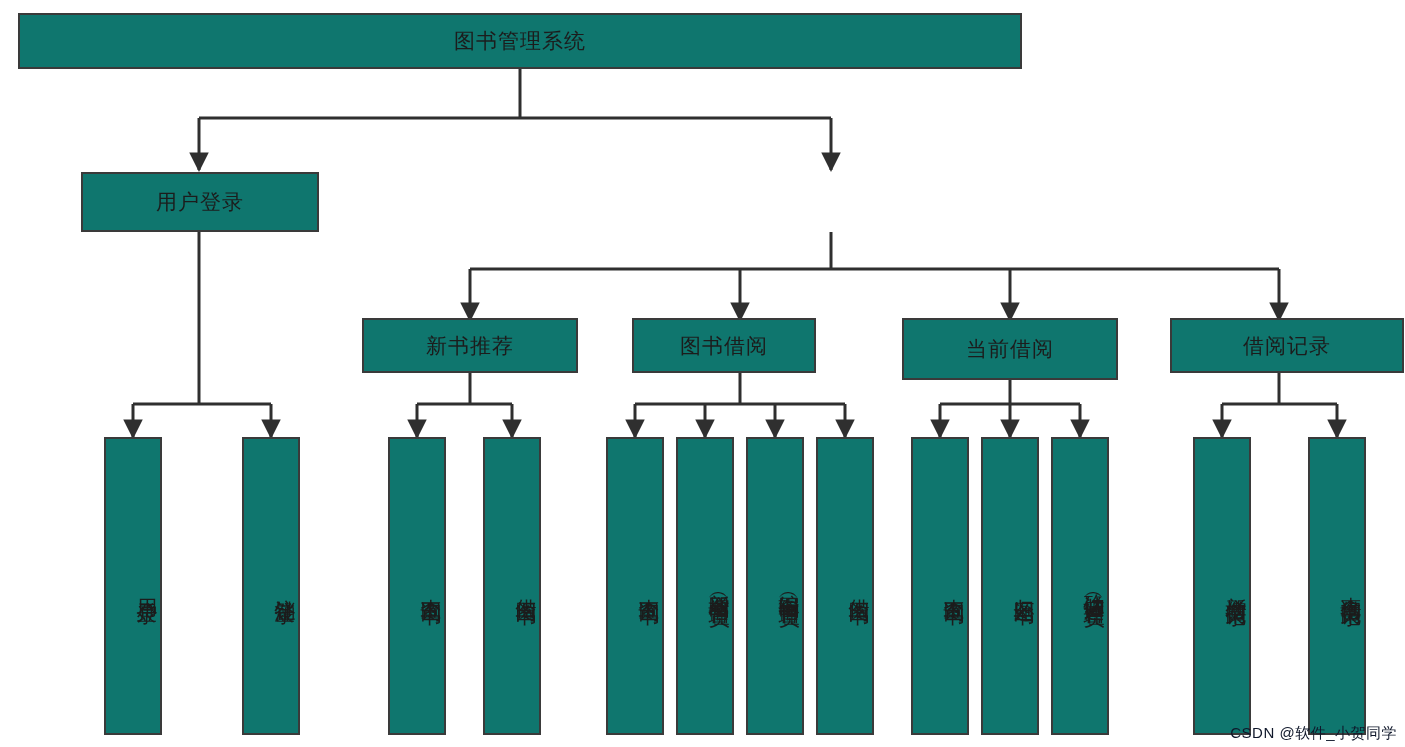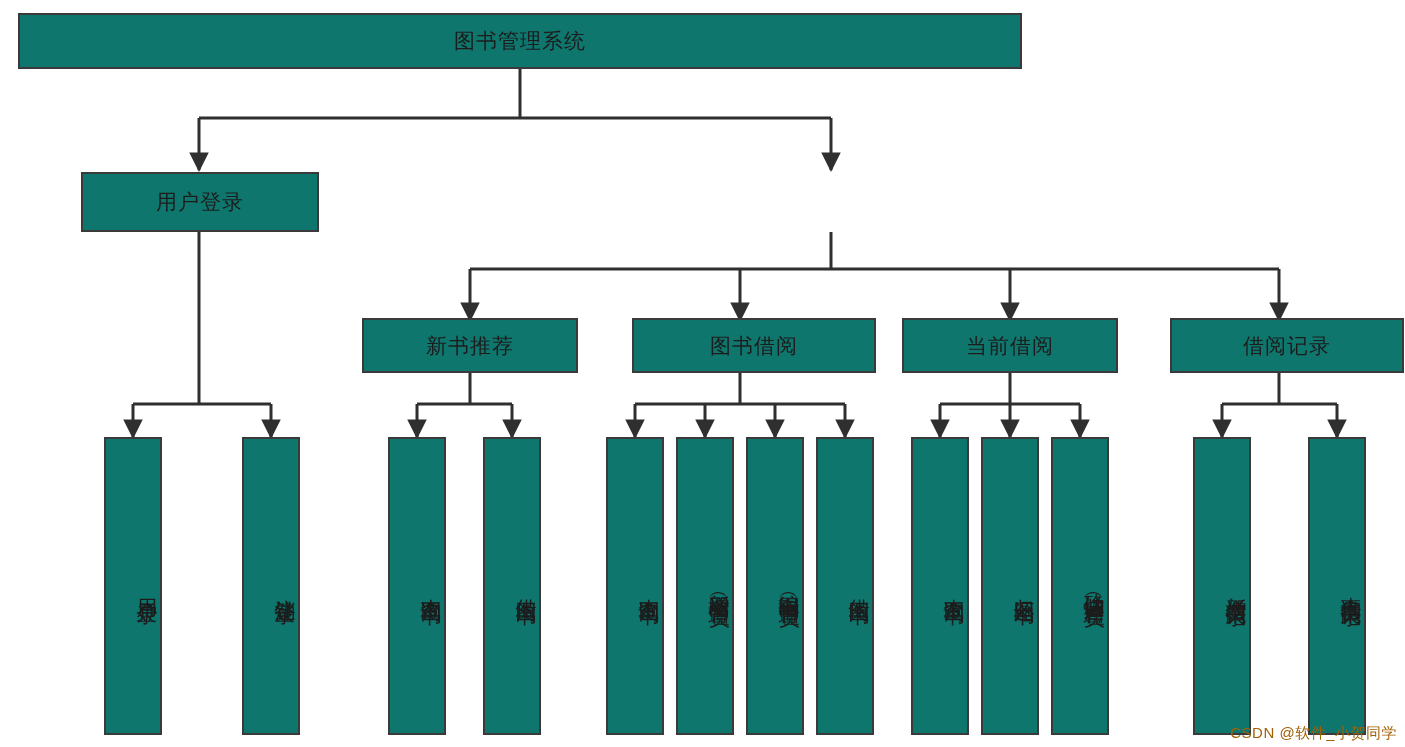--- a/index.html
+++ b/index.html
@@ -55,21 +55,21 @@
     justify-content: center;
   }
   .node-v > span {
     display: block;
   }
   .watermark {
     position: absolute;
     right: 8px;
     bottom: 4px;
     font-size: 15px;
-    color: #a16207;
+    color: #0f172a;
     letter-spacing: 0.5px;
     white-space: nowrap;
     font-family: "Liberation Sans", "DejaVu Sans", sans-serif;
   }
 </style>
 </head>
 <body>
 
 <div id="diagram-root">
 
@@ -130,25 +130,25 @@
 
   <div class="node node-h" style="left:81px; top:172px; width:238px; height:60px;">
     <span>用户登录</span>
   </div>
 
 
   <div class="node node-h" style="left:362px; top:318px; width:216px; height:55px;">
     <span>新书推荐</span>
   </div>
 
-  <div class="node node-h" style="left:632px; top:318px; width:244px; height:55px;align-items:center;">
+  <div class="node node-h" style="left:632px; top:318px; width:184px; height:55px;align-items:center;">
     <span>图书借阅</span>
   </div>
 
-  <div class="node node-h" style="left:902px; top:318px; width:216px; height:55px;">
+  <div class="node node-h" style="left:902px; top:318px; width:216px; height:62px;">
     <span>当前借阅</span>
   </div>
 
   <div class="node node-h" style="left:1170px; top:318px; width:234px; height:55px;">
     <span>借阅记录</span>
   </div>
 
   <div class="node node-v" style="left:104px; top:437px; width:58px; height:298px;">
     <span>用户登录</span>
   </div>

